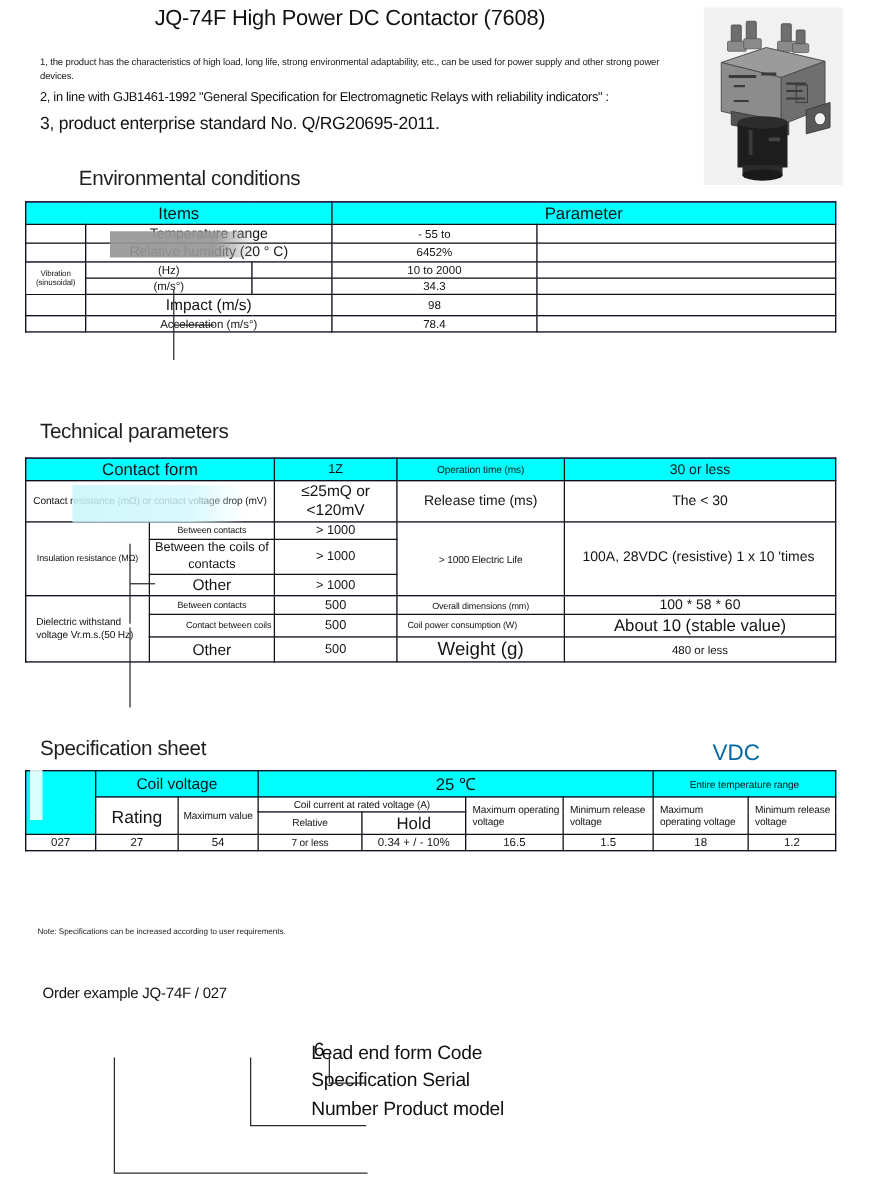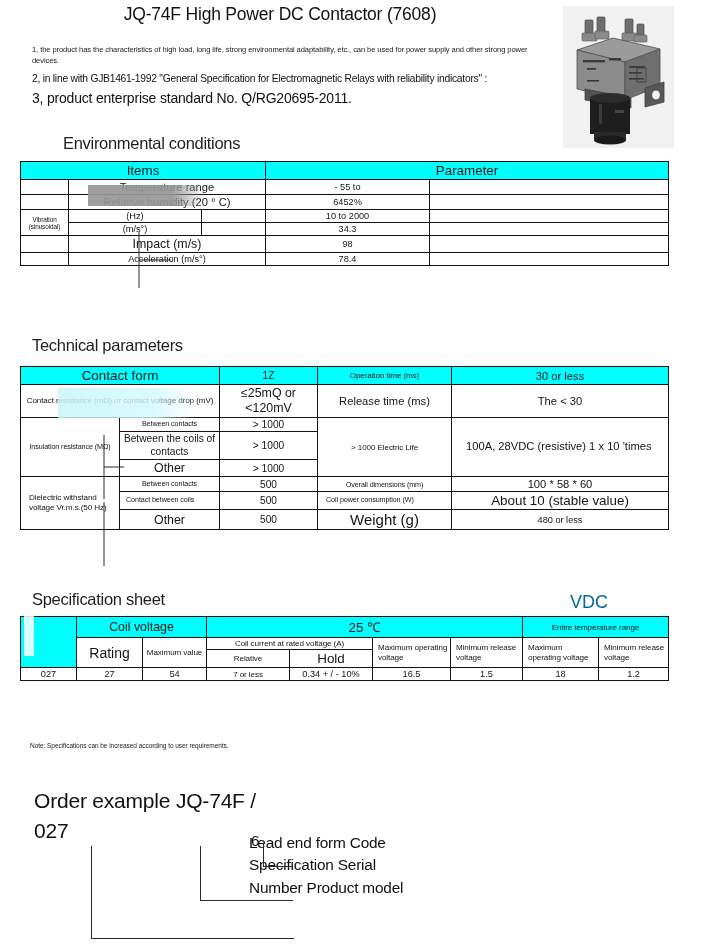--- a/index.html
+++ b/index.html
@@ -158,21 +158,21 @@
     line-height: 1.5;
     color: #1a1a1a;
     letter-spacing: -0.05px;
   }
 
   
   .order-title {
     position: absolute;
     left: 34px; top: 786px;
     width: 230px;
-    font-size: 21px;
+    font-size: 12px;
     line-height: 1.42;
     color: #111;
     letter-spacing: -0.2px;
   }
   .order-legend {
     position: absolute;
     left: 249px; top: 832px;
     width: 300px;
     font-size: 15.4px;
     line-height: 1.46;
@@ -345,21 +345,21 @@
       </tr>
 
       <tr>
         <td class="f8 lh12" rowspan="3" style="text-align:left;padding-left:8px">Dielectric withstand voltage Vr.m.s.(50 Hz)</td>
         <td class="f7 lh12" style="border-left:none">Between contacts</td>
         <td class="f10">500</td>
         <td class="f7">Overall dimensions (mm)</td>
         <td class="f11">100 * 58 * 60</td>
       </tr>
       <tr>
-        <td class="f7 lh12" style="border-left:none;text-align:left;padding-left:6px">Contact between coils</td>
+        <td class="f7 lh12" style="border-left:none;text-align:right;padding-left:6px">Contact between coils</td>
         <td class="f10">500</td>
         <td class="f7 lh12" style="text-align:left;padding-left:8px">Coil power consumption (W)</td>
         <td class="f13">About 10 (stable value)</td>
       </tr>
       <tr>
         <td class="f12" style="border-left:none">Other</td>
         <td class="f10">500</td>
         <td class="f15">Weight (g)</td>
         <td class="f9">480 or less</td>
       </tr>

